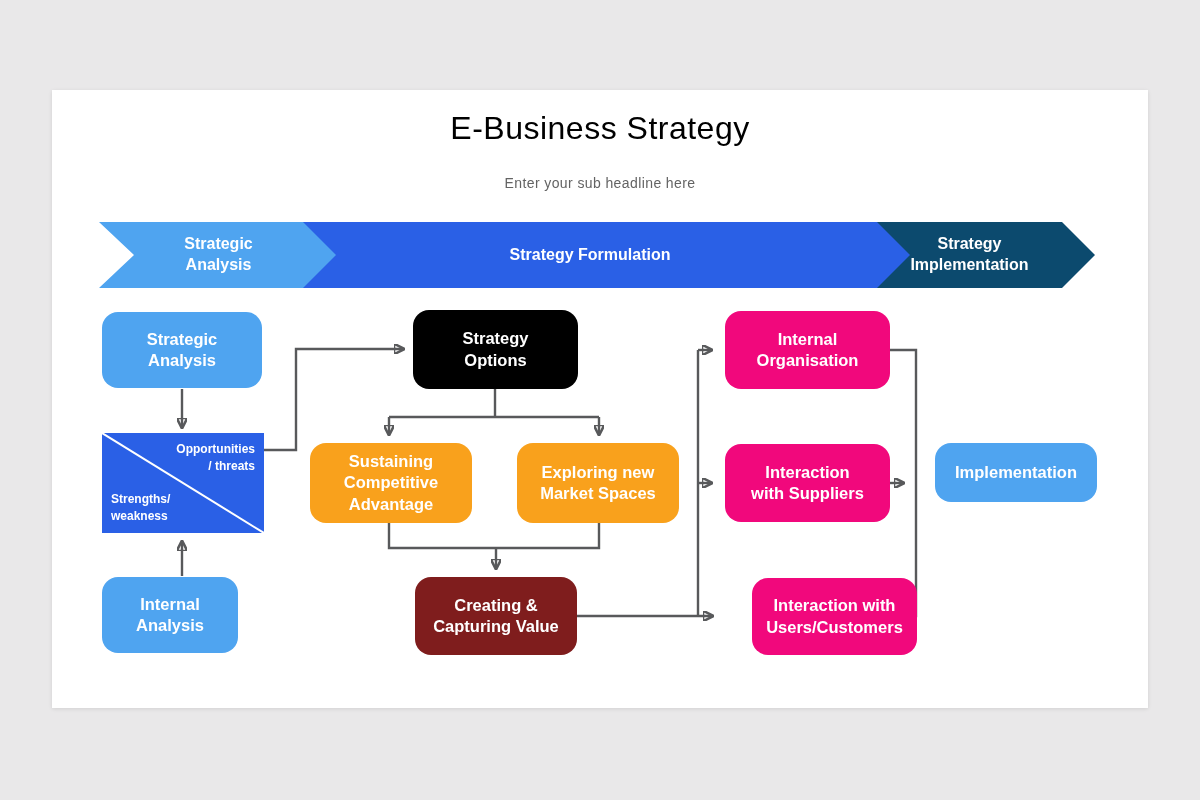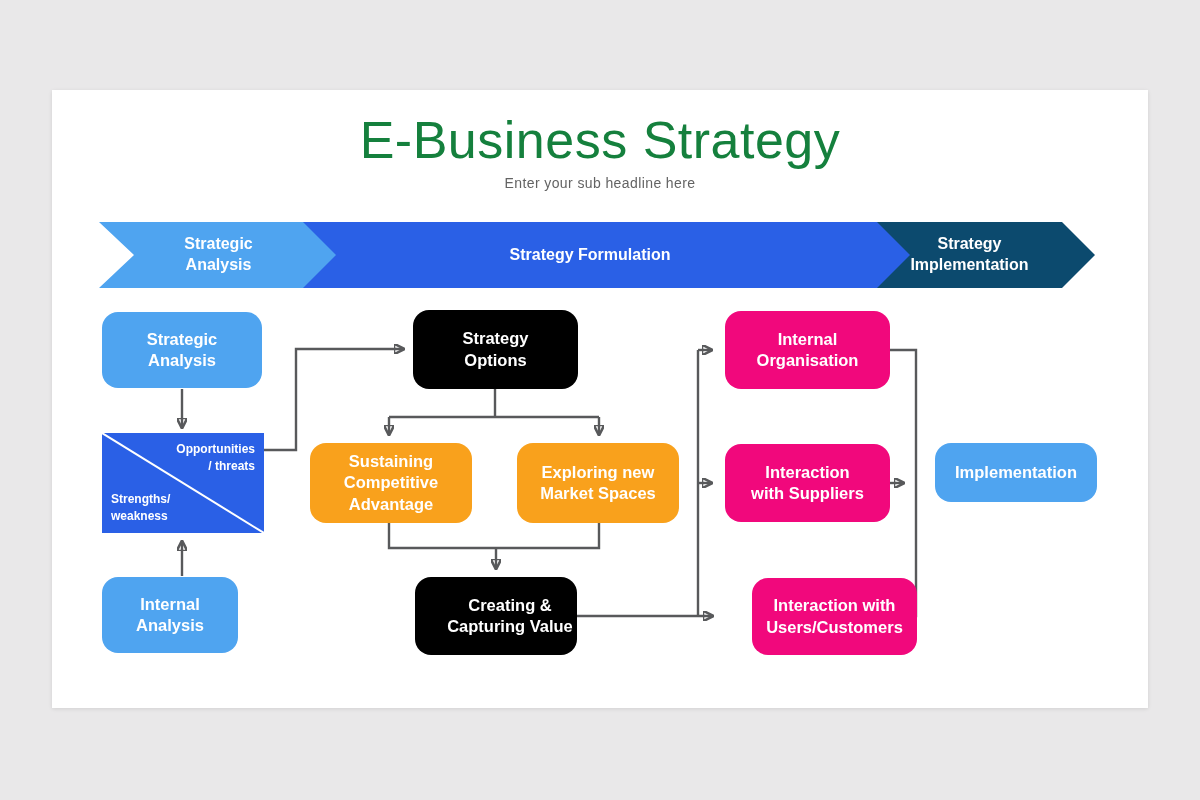--- a/index.html
+++ b/index.html
@@ -7,21 +7,21 @@
     position:relative;width:1200px;height:800px;overflow:hidden;
     background:#e9e8e9;
     font-family:"Liberation Sans", sans-serif;
   }
   #card{
     position:absolute;left:52px;top:90px;width:1096px;height:618px;
     background:#ffffff;box-shadow:0 1px 4px rgba(0,0,0,0.10);
   }
   .title{
     position:absolute;left:0;right:0;top:110px;text-align:center;
-    font-size:52px;font-weight:500;color:#15803d;letter-spacing:0.5px;
+    font-size:32px;font-weight:500;color:#000000;letter-spacing:0.5px;
   }
   .subtitle{
     position:absolute;left:0;right:0;top:175px;text-align:center;
     font-size:14px;color:#636363;letter-spacing:0.4px;
   }
   
   .chev{
     position:absolute;top:222px;height:66px;
     display:flex;align-items:center;justify-content:center;
   }
@@ -48,21 +48,21 @@
     position:absolute;border-radius:16px;
     display:flex;align-items:center;justify-content:center;
   }
   .box .lbl{
     color:#fff;font-weight:700;font-size:16.5px;text-align:center;line-height:1.3;
   }
   .c-lightblue{background:#4FA4F0;}
   .c-blue{background:#2A60E6;}
   .c-green{background:#000000;}
   .c-orange{background:#F9A11C;}
-  .c-orangered{background:#000000;justify-content:flex-end;}
+  .c-orangered{background:#7f1d1d;}
   .c-pink{background:#F1087C;}
   
   #swot{border-radius:0;}
   #swot svg{position:absolute;left:0;top:0;width:100%;height:100%;}
   .swot-txt{position:absolute;color:#fff;font-weight:700;font-size:12px;line-height:1.4;}
   .swot-ot{top:8px;right:9px;text-align:right;}
   .swot-sw{bottom:8px;left:9px;text-align:left;}
   .swot-txt span{display:block;}
   
   #connectors{position:absolute;left:0;top:0;pointer-events:none;}

